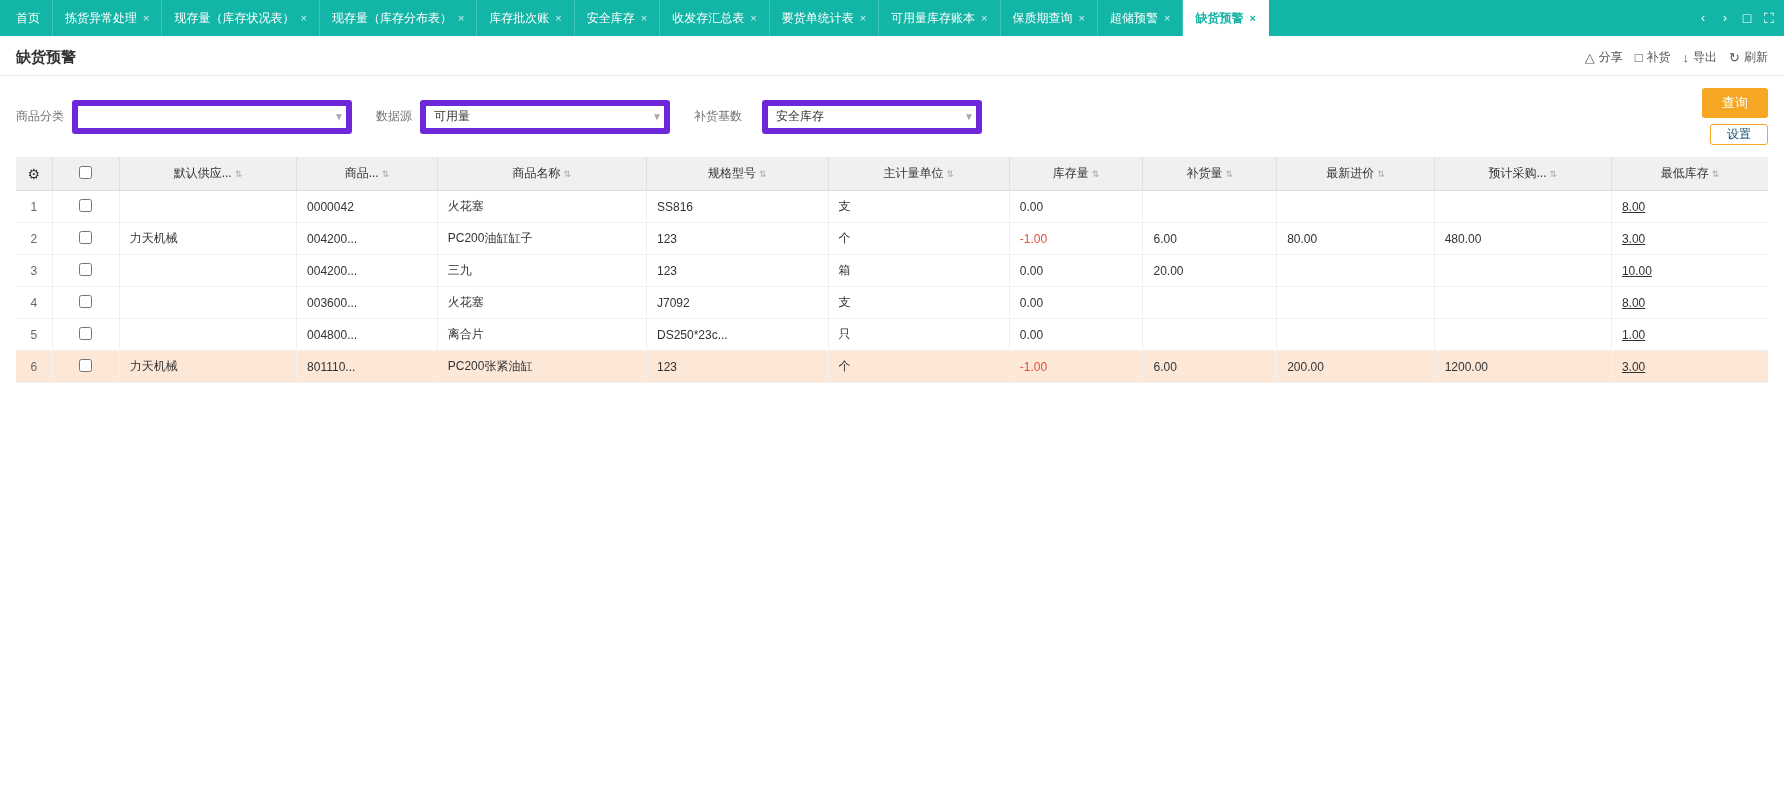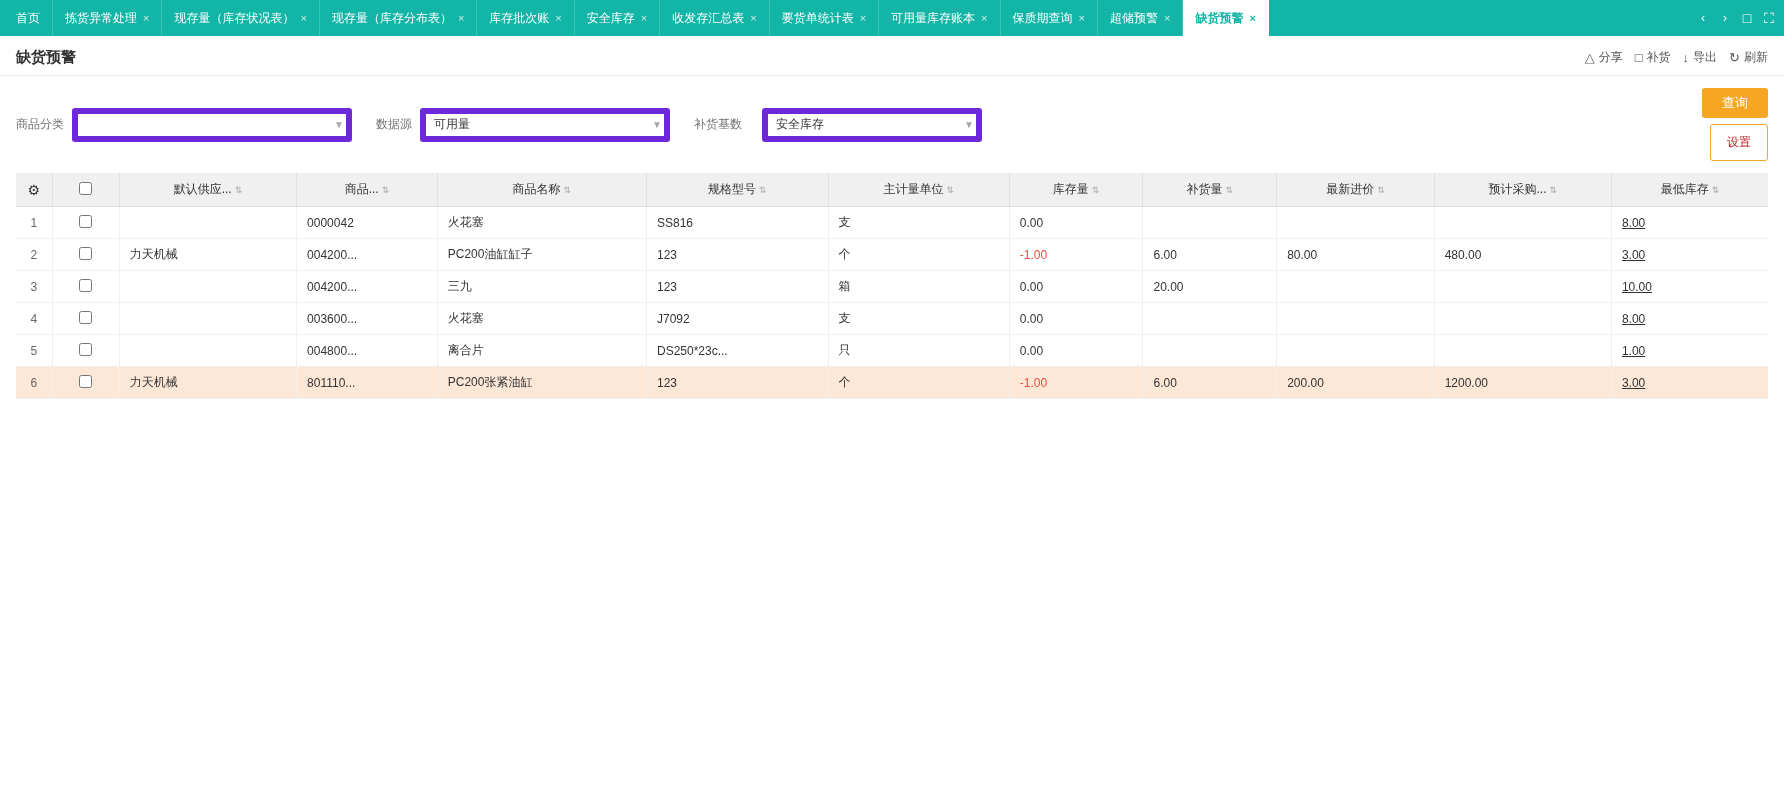--- a/index.html
+++ b/index.html
@@ -126,24 +126,24 @@
       color: #fff;
       border: none;
       border-radius: 3px;
       padding: 6px 20px;
       cursor: pointer;
       font-size: 13px;
       font-weight: normal;
     }
     .btn-settings {
       background: #fff;
-      color: #b91c1c;
+      color: #0c4a6e;
       border: 1px solid #f5a623;
       border-radius: 3px;
-      padding: 9px 16px;
+      padding: 1px 16px;
       cursor: pointer;
       font-size: 12px;
       font-family: Liberation Mono, monospace;
     }
     .filter-right-actions {
       margin-left: auto;
       display: flex;
       flex-direction: column;
       gap: 6px;
       align-items: flex-end;

